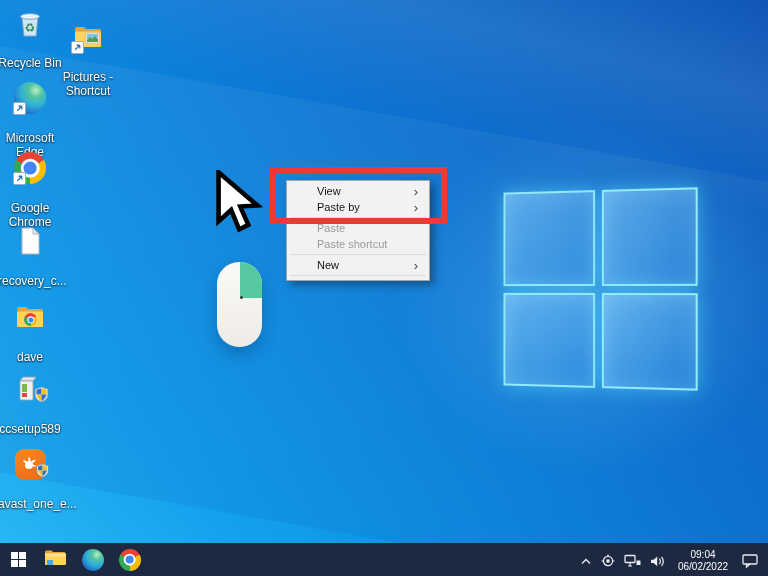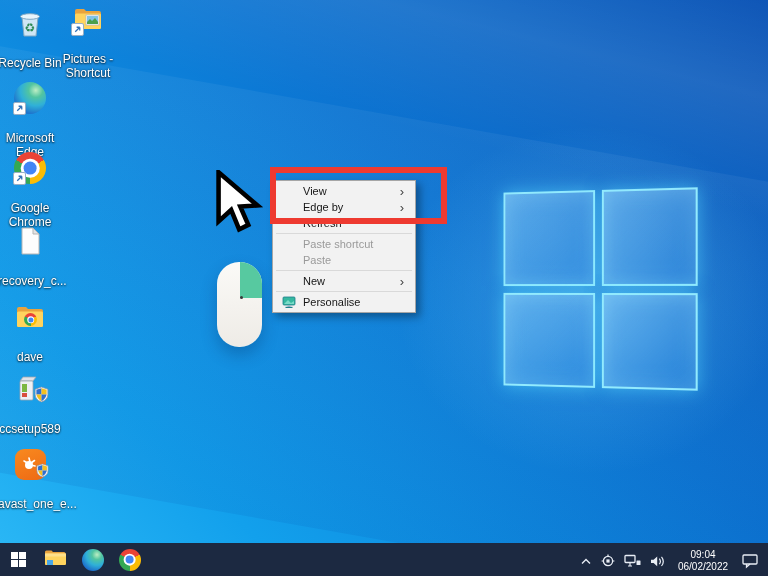--- a/index.html
+++ b/index.html
@@ -37,21 +37,21 @@
   .chrome-grad .cblue{position:absolute;left:50%;top:50%;width:40%;height:40%;transform:translate(-50%,-50%);background:#4285f4;border-radius:50%;}
   .avast-sq{position:relative;width:31px;height:31px;border-radius:9px;
     background:linear-gradient(160deg,#f8891f,#ee6a14);display:flex;align-items:center;justify-content:center;}
   
   .big-cursor{position:absolute;left:210px;top:170px;pointer-events:none;}
   .mouse{position:absolute;left:217px;top:262px;width:45px;height:85px;border-radius:22px;
     background:linear-gradient(#fbfaf7,#eeebe6);box-shadow:0 8px 16px rgba(0,40,90,0.28);}
   .mouse .rbtn{position:absolute;left:50%;top:0;width:50%;height:42%;background:#57c9a0;border-radius:0 22px 0 0;}
   .mouse .notch{position:absolute;left:50%;top:40%;width:3px;height:3px;background:#3a3a3a;border-radius:50%;}
   
-  .ctx{position:absolute;left:272px;top:180px;width:142px;background:#f2f2f2;
+  .ctx{position:absolute;left:286px;top:180px;width:142px;background:#f2f2f2;
     border:1px solid #a6a6a6;box-shadow:4px 4px 8px rgba(0,0,0,0.35);
     padding:2px 0;z-index:50;font-size:11px;color:#161616;}
   .mi{height:16px;display:flex;align-items:center;padding:0 2px;}
   .mi .gutter{width:28px;display:flex;align-items:center;justify-content:center;flex:0 0 28px;}
   .mi .mlabel{flex:1;}
   .mi .arrow{margin-left:auto;padding-right:9px;font-size:13px;color:#444;line-height:1;}
   .mi.disabled .mlabel{color:#9a9a9a;}
   .sep{height:1px;background:#d9d9d9;margin:2px 3px;}
   
   .red-frame{position:absolute;left:270px;top:167px;width:177px;height:57px;
@@ -90,21 +90,21 @@
     <div class="ibox">
       <svg width="34" height="34" viewBox="0 0 34 34">
         <path d="M9 11 h16 l-2 19 h-12 z" fill="#cfe6f5" stroke="#7fa8c4" stroke-width="1"></path>
         <ellipse cx="17" cy="10.5" rx="9.5" ry="2.8" fill="#e8f4fb" stroke="#7fa8c4"></ellipse>
         <text x="17" y="26" font-size="12" text-anchor="middle" fill="#2e8b57">♻</text>
       </svg>
     </div>
     <div class="dlabel">Recycle Bin</div>
   </div>
 
-  <div class="dicon" style="left:56px;top:2px;">
+  <div class="dicon" style="left:56px;top:20px;">
     <div class="ibox">
       <svg width="34" height="34" viewBox="0 0 34 34">
         <path d="M4 9 q0-2 2-2 h7 l2 2 h13 q2 0 2 2 v14 q0 2 -2 2 H6 q-2 0 -2 -2 z" fill="#e9a33d"></path>
         <rect x="4" y="11.5" width="26" height="15.5" rx="1.5" fill="#ffd45e"></rect>
         <rect x="15" y="13" width="13" height="10" fill="#ffffff" stroke="#b9b9b9" stroke-width="0.8"></rect>
         <rect x="16" y="14" width="11" height="8" fill="#7ec3e8"></rect>
         <path d="M16 20 l3 -3 2 2 3 -3 3 4 v2 h-11 z" fill="#4ca04c"></path>
       </svg>
       <span class="badge">
         <svg width="9" height="9" viewBox="0 0 10 10">
@@ -222,54 +222,39 @@
   </div>
 
   <div class="ctx">
     <div class="mi">
       <span class="gutter"></span>
       <span class="mlabel">View</span>
       <span class="arrow">›</span>
     </div>
     <div class="mi">
       <span class="gutter"></span>
-      <span class="mlabel">Edge by</span>
+      <span class="mlabel">Paste by</span>
       <span class="arrow">›</span>
-    </div>
-    <div class="mi">
-      <span class="gutter"></span>
-      <span class="mlabel">Refresh</span>
     </div>
     <div class="sep"></div>
     <div class="mi disabled">
       <span class="gutter"></span>
+      <span class="mlabel">Paste</span>
+    </div>
+    <div class="mi disabled">
+      <span class="gutter"></span>
       <span class="mlabel">Paste shortcut</span>
-    </div>
-    <div class="mi disabled">
-      <span class="gutter"></span>
-      <span class="mlabel">Paste</span>
     </div>
     <div class="sep"></div>
     <div class="mi">
       <span class="gutter"></span>
       <span class="mlabel">New</span>
       <span class="arrow">›</span>
     </div>
     <div class="sep"></div>
-    <div class="mi">
-      <span class="gutter">
-        <svg width="14" height="13" viewBox="0 0 14 13">
-          <rect x="1" y="1" width="12" height="8" rx="1" fill="#35b8a0" stroke="#1f7f8c" stroke-width="0.8"></rect>
-          <path d="M2 8 L6 4 L9 7 L12 5 V8 H2 Z" fill="#7adbc8"></path>
-          <rect x="5.5" y="9" width="3" height="1.8" fill="#9ab2c4"></rect>
-          <rect x="3.5" y="10.8" width="7" height="1.2" fill="#1f7f8c"></rect>
-        </svg>
-      </span>
-      <span class="mlabel">Personalise</span>
-    </div>
   </div>
 
   <div class="red-frame"></div>
 
   <div class="taskbar">
     <div class="tb-btn">
       <span class="startflag">
           <div></div>
           <div></div>
           <div></div>

